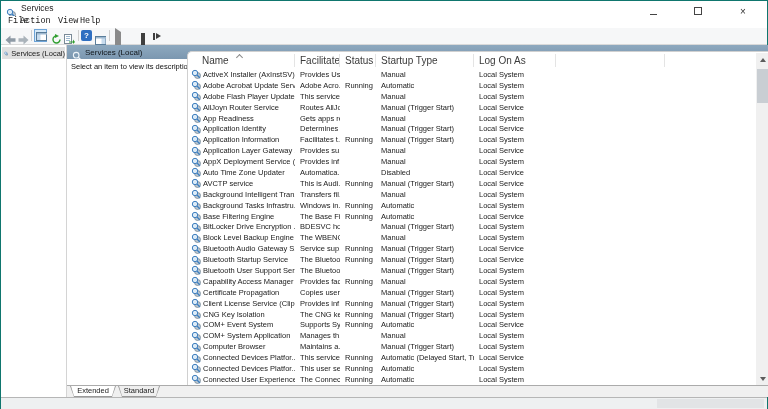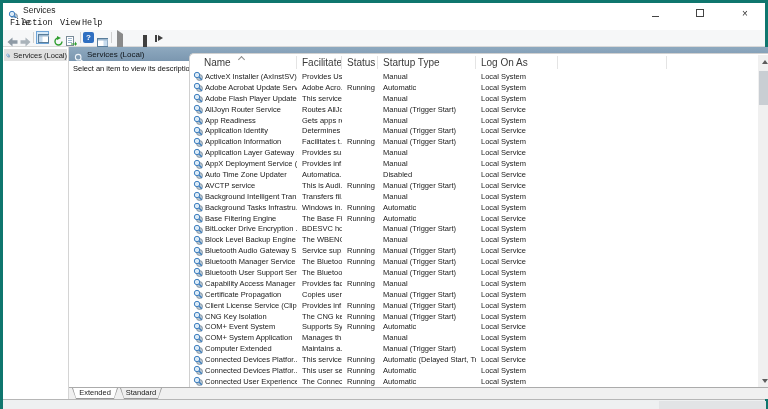--- a/index.html
+++ b/index.html
@@ -1,19 +1,19 @@
 <!DOCTYPE html>
 <html><head>
 <meta charset="utf-8">
 <style>
   html,body{margin:0;padding:0;background:#eef0f1;}
   body{width:768px;height:409px;overflow:hidden;position:relative;
        font-family:"Liberation Sans","DejaVu Sans",sans-serif;
        -webkit-font-smoothing:antialiased;color:#1a1a1a;}
-  .window{position:absolute;inset:0;border:3px solid #0f766e;box-sizing:border-box;background:#c4b5fd;}
+  .window{position:absolute;inset:0;border:1px solid #0f766e;box-sizing:border-box;background:#c4b5fd;}
 
   
   .titlebar{position:absolute;left:0;top:0;right:0;height:15px;background:#fff;}
   .app-icon{position:absolute;left:5px;top:3px;width:10px;height:10px;}
   .win-title{position:absolute;left:20px;top:2px;font-size:8.5px;color:#222;}
   .win-btn{position:absolute;top:0;width:30px;height:15px;text-align:center;}
   .btn-min{left:637px;} .btn-restore{left:682px;} .btn-close{left:727px;}
   .glyph-min{display:inline-block;width:7px;height:1px;background:#444;margin-top:8px;}
   .glyph-restore{display:inline-block;width:6px;height:6px;border:1px solid #444;margin-top:4px;position:relative;background:#fff;}
   .glyph-restore:before{content:"";position:absolute;left:1px;top:-3px;width:6px;height:6px;border:1px solid #444;z-index:-1;}
@@ -506,21 +506,21 @@
 
   <div class="srow">
     <span class="cell c-name">
       <span class="svc-ico">
               <svg width="10" height="10" viewBox="0 0 10 10">
                 <circle cx="6.5" cy="6.5" r="3" fill="#b9c7d3" stroke="#7a8a97" stroke-width="0.8"></circle>
                 <circle cx="4" cy="4" r="2.7" fill="#dcebf7" stroke="#3f7fbf" stroke-width="1"></circle>
                 <line x1="6" y1="6" x2="9" y2="9" stroke="#3f7fbf" stroke-width="1.3"></line>
               </svg>
             </span>
-      <span class="c-name-text">Bluetooth Manager Service</span>
+      <span class="c-name-text">Bluetooth Startup Service</span>
     </span>
     <span class="cell c-desc">The Bluetoo...</span>
     <span class="cell c-status">Running</span>
     <span class="cell c-startup">Manual (Trigger Start)</span>
     <span class="cell c-logon">Local Service</span>
   </div>
 
   <div class="srow">
     <span class="cell c-name">
       <span class="svc-ico">
@@ -642,21 +642,21 @@
 
   <div class="srow">
     <span class="cell c-name">
       <span class="svc-ico">
               <svg width="10" height="10" viewBox="0 0 10 10">
                 <circle cx="6.5" cy="6.5" r="3" fill="#b9c7d3" stroke="#7a8a97" stroke-width="0.8"></circle>
                 <circle cx="4" cy="4" r="2.7" fill="#dcebf7" stroke="#3f7fbf" stroke-width="1"></circle>
                 <line x1="6" y1="6" x2="9" y2="9" stroke="#3f7fbf" stroke-width="1.3"></line>
               </svg>
             </span>
-      <span class="c-name-text">Computer Extended</span>
+      <span class="c-name-text">Computer Browser</span>
     </span>
     <span class="cell c-desc">Maintains a...</span>
     <span class="cell c-status"></span>
     <span class="cell c-startup">Manual (Trigger Start)</span>
     <span class="cell c-logon">Local System</span>
   </div>
 
   <div class="srow">
     <span class="cell c-name">
       <span class="svc-ico">

